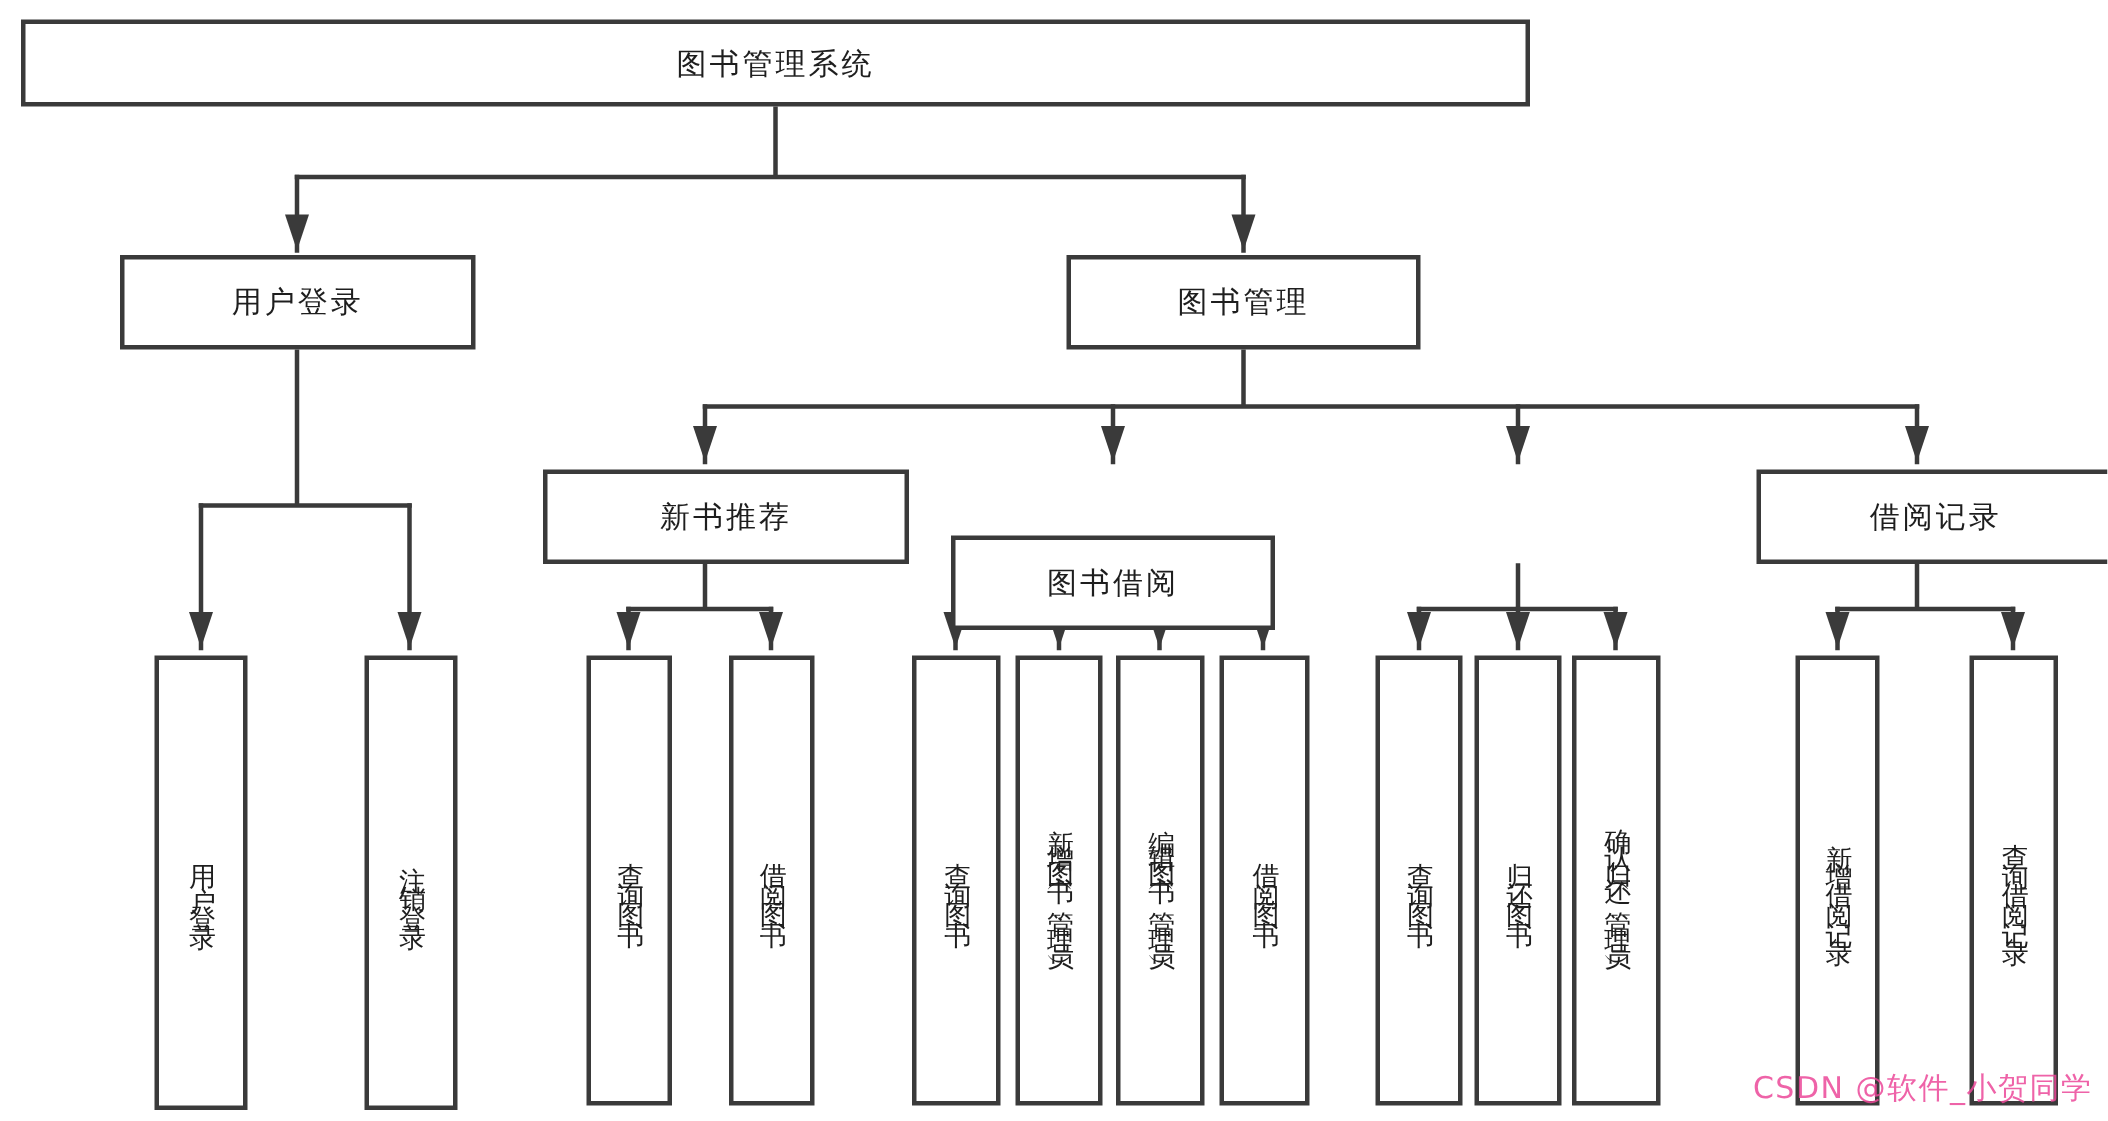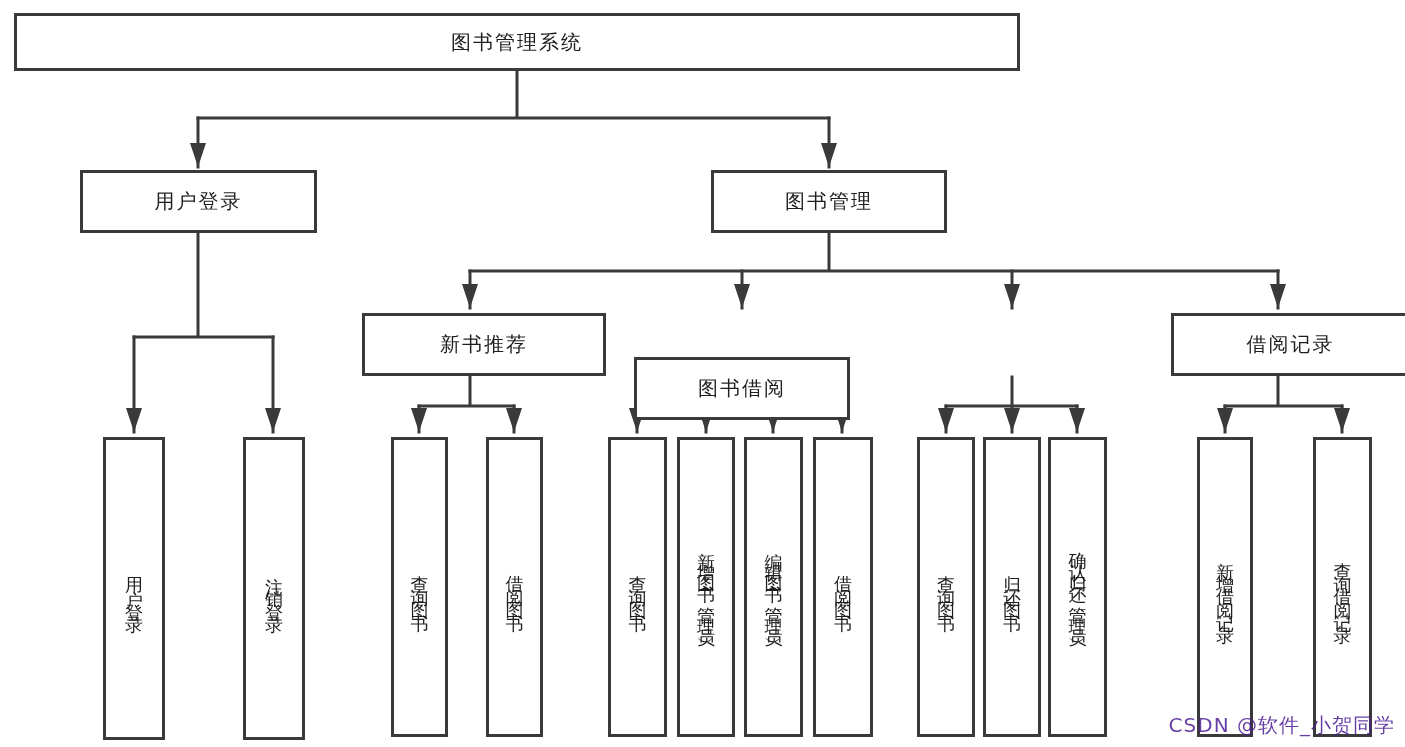--- a/index.html
+++ b/index.html
@@ -33,21 +33,21 @@
     font-size:18px;
     letter-spacing:13px;
     line-height:1;
   }
   .vbox.long{letter-spacing:11px;}
   .watermark{
     position:absolute;
     right:10px;
     bottom:8px;
     font-size:20px;
-    color:#4c1d95;
+    color:#ec4899;
     opacity:0.85;
     z-index:3;
     white-space:nowrap;
     letter-spacing:1px;
   }
 </style>
 </head>
 <body>
 
 <div class="canvas">

